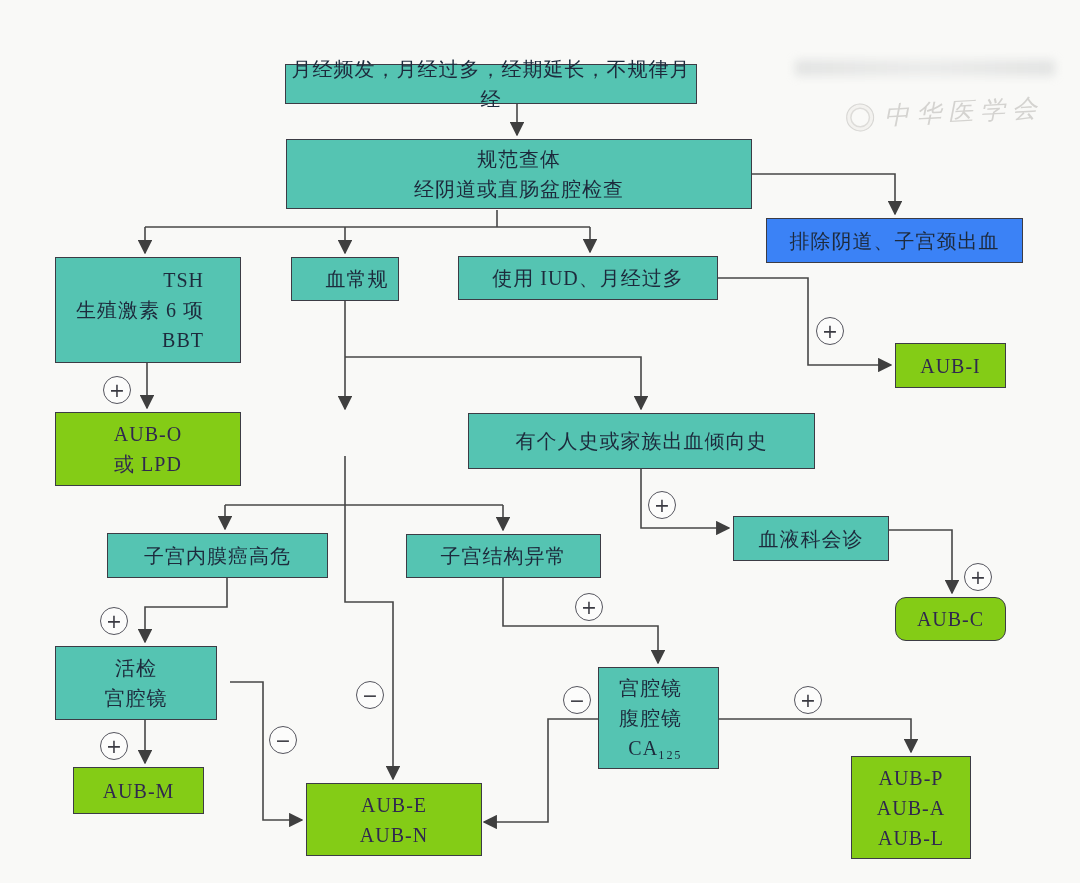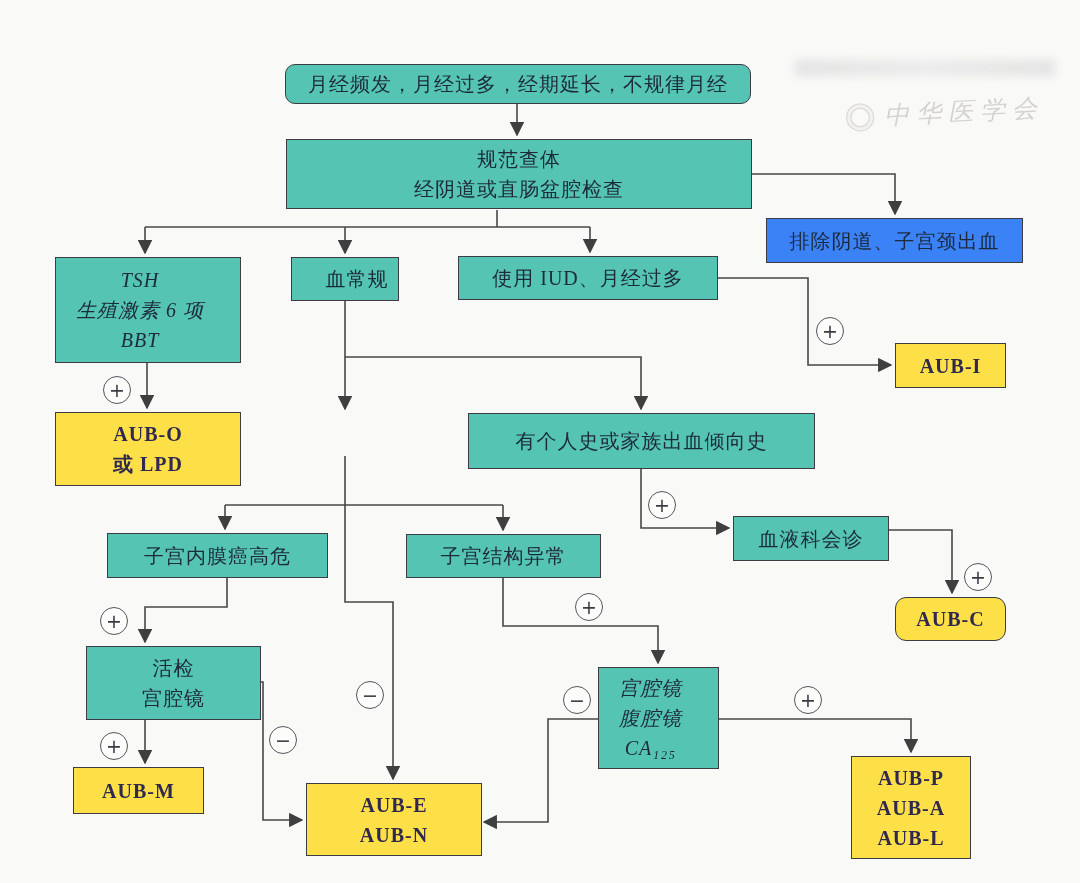--- a/index.html
+++ b/index.html
@@ -14,22 +14,22 @@
   .node{
     position:absolute;z-index:2;box-sizing:border-box;
     border:1.6px solid #3c3c45;
     display:flex;align-items:center;justify-content:center;
     text-align:center;white-space:pre-line;
     font-size:20px;line-height:1.5;letter-spacing:1px;
     color:#1d2a3c;
   }
   .teal{background:#55c4b2;}
   .green{background:#3b82f6;}
-  .purple{background:#fde047;color:#30284e;font-weight:bold;}
-  .left-align{justify-content:flex-start;text-align:center;padding-left:20px;font-style:italic;}
+  .purple{background:#84cc16;color:#30284e;}
+  .left-align{justify-content:flex-start;text-align:right;padding-left:20px;}
   .sign{
     position:absolute;z-index:3;width:28px;height:28px;box-sizing:border-box;
     border:1.5px solid #55555e;border-radius:50%;background:#fcfcfb;
     display:flex;align-items:center;justify-content:center;
     font-family:"DejaVu Sans","Liberation Sans",sans-serif;
     font-size:19px;line-height:1;color:#3a3a42;
     transform:translate(-50%,-50%);
   }
   .watermark{
     position:absolute;left:846px;top:96px;z-index:0;
@@ -88,38 +88,38 @@
       <polyline points="145,720 145,763" marker-end="url(#ah)"></polyline>
       <polyline points="230,682 263,682 263,820 302,820" marker-end="url(#ah)"></polyline>
       <polyline points="641,458 641,528 729,528" marker-end="url(#ah)"></polyline>
       <polyline points="889,530 952,530 952,593" marker-end="url(#ah)"></polyline>
       <polyline points="503,578 503,626 658,626 658,663" marker-end="url(#ah)"></polyline>
       <polyline points="598,719 548,719 548,822 484,822" marker-end="url(#ah)"></polyline>
       <polyline points="719,719 911,719 911,752" marker-end="url(#ah)"></polyline>
     </g>
   </svg>
 
-  <div class="node teal" style="left:285px;top:64px;width:466px;height:40px;border-radius:10px;">月经频发，月经过多，经期延长，不规律月经</div>
+  <div class="node teal" style="left:285px;top:64px;width:412px;height:40px;">月经频发，月经过多，经期延长，不规律月经</div>
   <div class="node teal" style="left:286px;top:139px;width:466px;height:70px;">规范查体
 经阴道或直肠盆腔检查</div>
   <div class="node green" style="left:766px;top:218px;width:257px;height:45px;">排除阴道、子宫颈出血</div>
   <div class="node teal left-align" style="left:55px;top:257px;width:186px;height:106px;">TSH
 生殖激素 6 项
 BBT</div>
   <div class="node teal" style="left:291px;top:257px;width:108px;height:44px;padding-left:24px;">血常规</div>
   <div class="node teal" style="left:458px;top:256px;width:260px;height:44px;">使用 IUD、月经过多</div>
   <div class="node purple" style="left:895px;top:343px;width:111px;height:45px;">AUB-I</div>
   <div class="node purple" style="left:55px;top:412px;width:186px;height:74px;">AUB-O
 或 LPD</div>
   <div class="node teal" style="left:468px;top:413px;width:347px;height:56px;">有个人史或家族出血倾向史</div>
   <div class="node teal" style="left:733px;top:508px;width:156px;height:45px;margin-top:8px;">血液科会诊</div>
   <div class="node purple" style="left:895px;top:597px;width:111px;height:44px;border-radius:11px;">AUB-C</div>
   <div class="node teal" style="left:107px;top:533px;width:221px;height:45px;">子宫内膜癌高危</div>
   <div class="node teal" style="left:406px;top:534px;width:195px;height:44px;">子宫结构异常</div>
-  <div class="node teal" style="left:55px;top:646px;width:175px;height:74px;margin-left:31px;">活检
+  <div class="node teal" style="left:55px;top:646px;width:162px;height:74px;">活检
 宫腔镜</div>
   <div class="node purple" style="left:73px;top:767px;width:131px;height:47px;">AUB-M</div>
   <div class="node purple" style="left:306px;top:783px;width:176px;height:73px;">AUB-E
 AUB-N</div>
   <div class="node teal left-align" style="left:598px;top:667px;width:121px;height:102px;">宫腔镜
 腹腔镜
 CA₁₂₅</div>
   <div class="node purple" style="left:851px;top:756px;width:120px;height:103px;">AUB-P
 AUB-A
 AUB-L</div>

